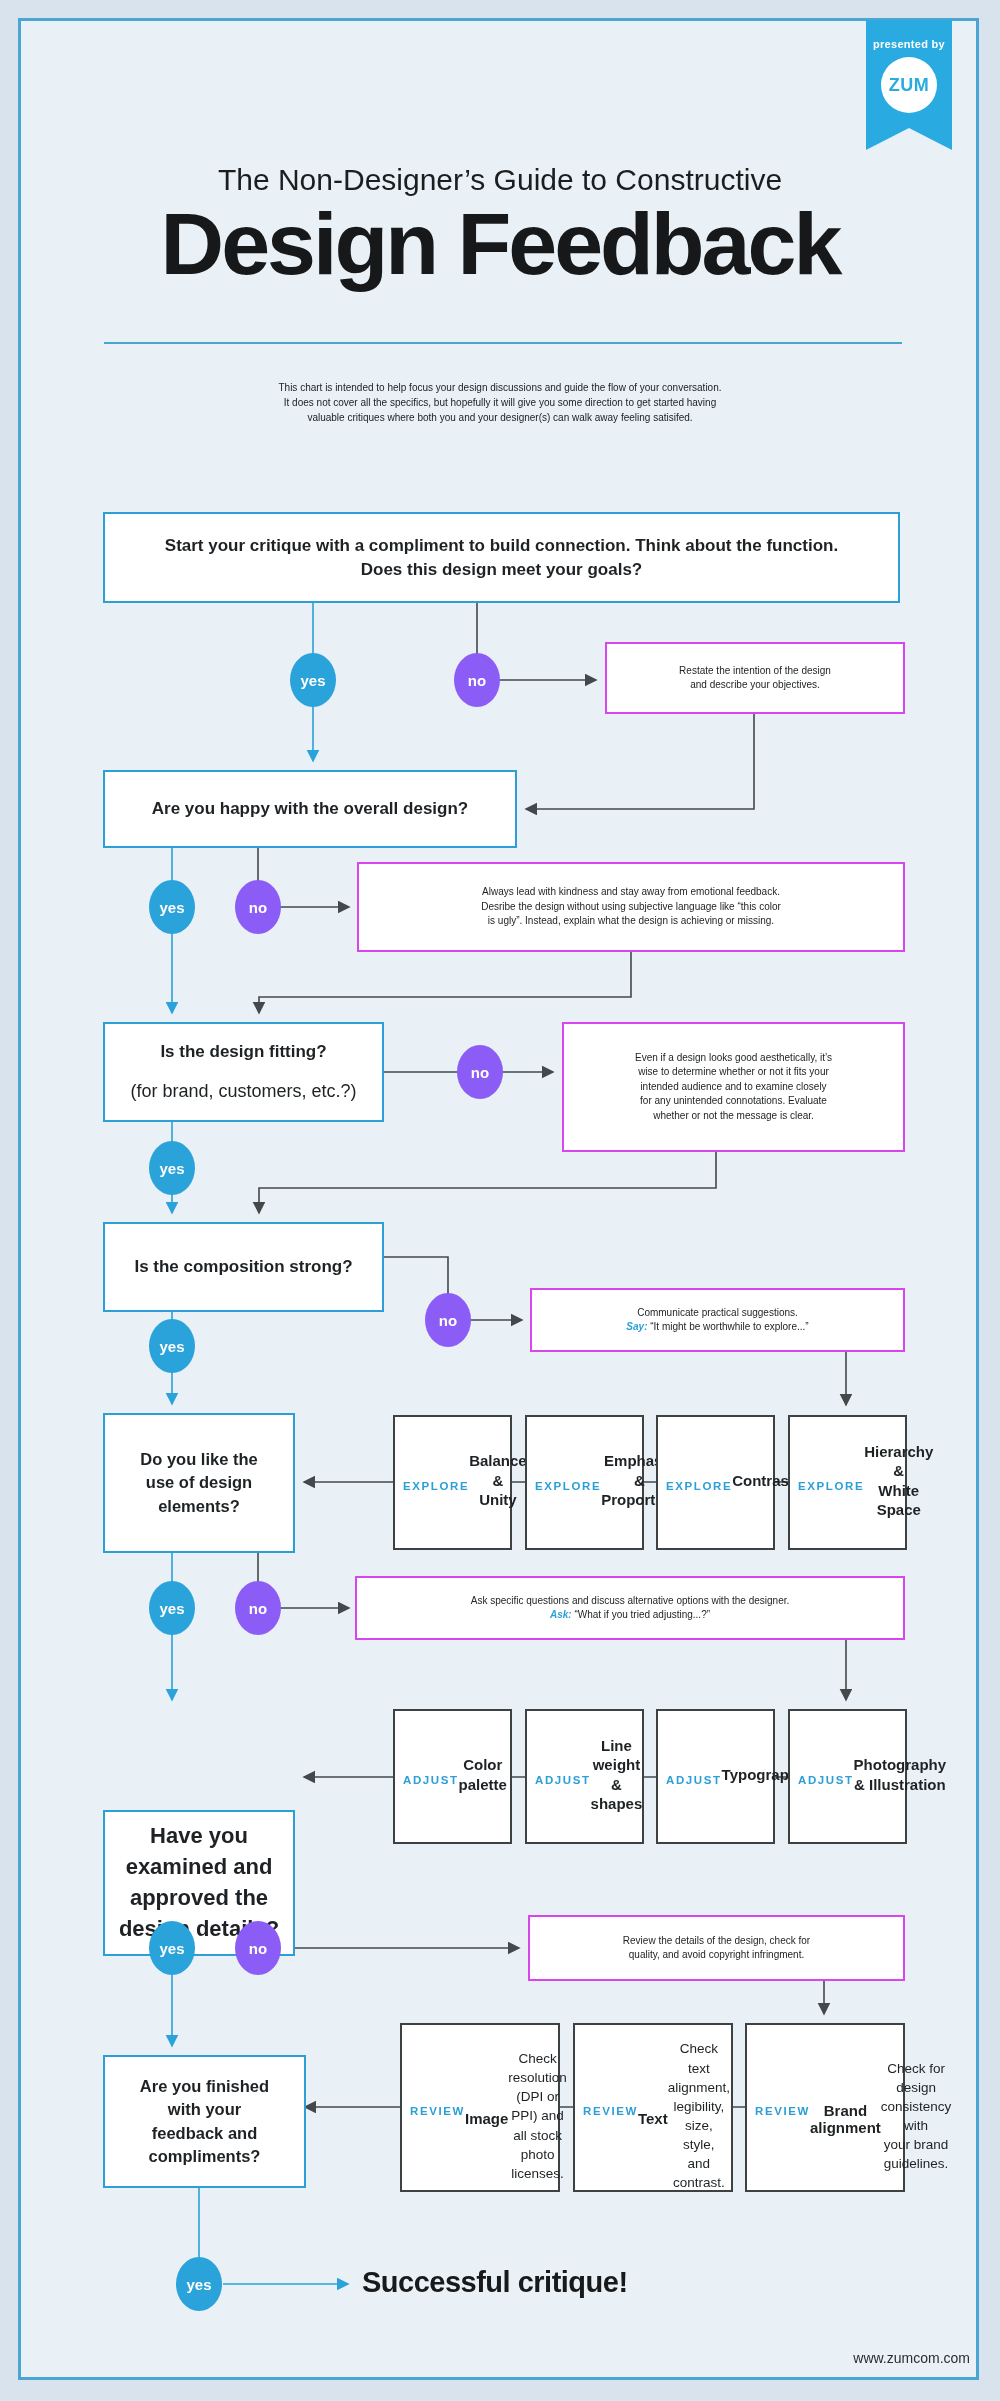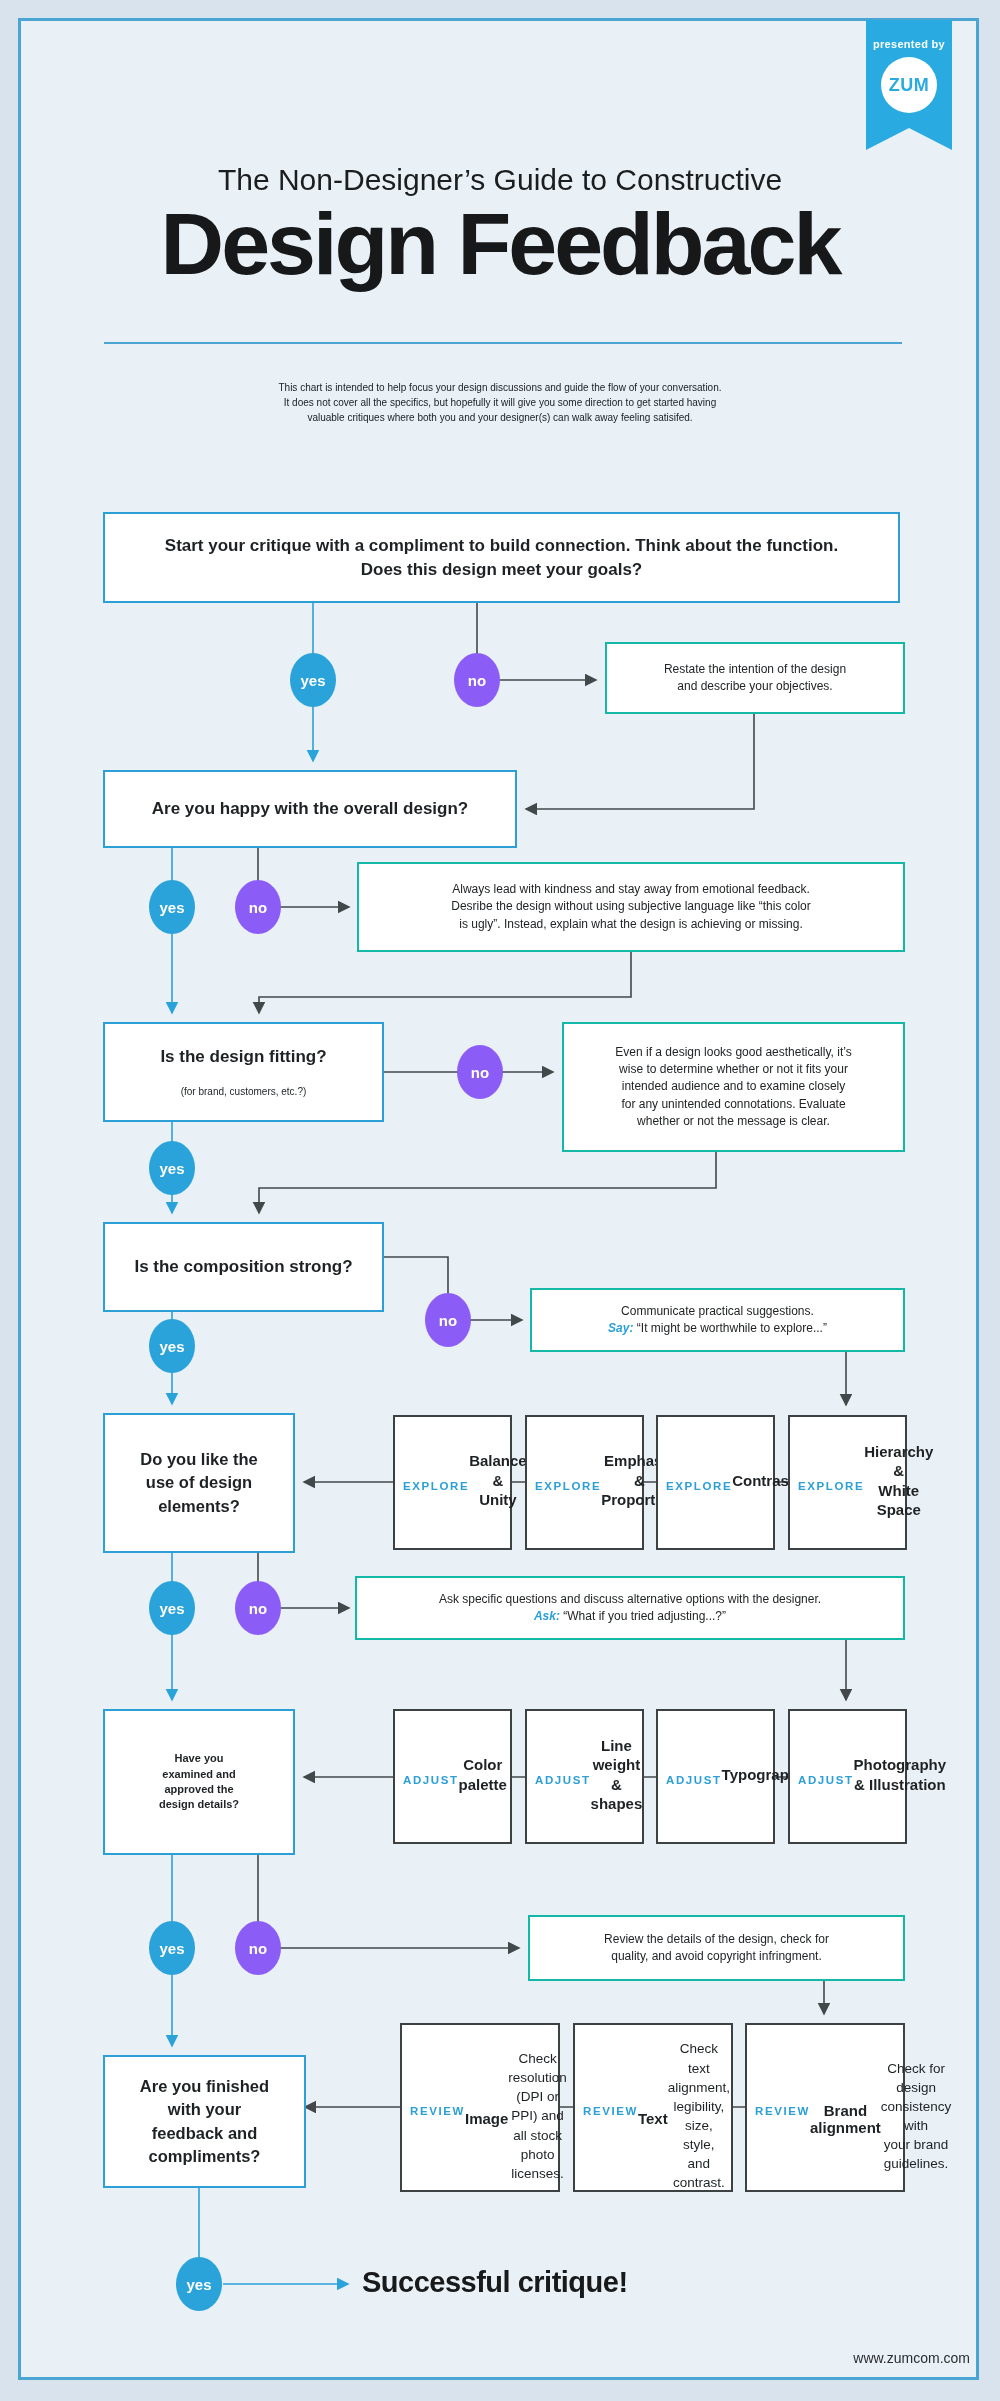--- a/index.html
+++ b/index.html
@@ -33,25 +33,25 @@
   .title2{position:absolute;left:0;top:200px;width:1000px;text-align:center;font-size:88px;font-weight:bold;letter-spacing:-3px;color:#161819;z-index:2;line-height:1;}
   .divider{position:absolute;left:104px;top:342px;width:798px;height:2px;background:#4aa5d2;z-index:2;}
   .intro{position:absolute;left:90px;top:380px;width:820px;text-align:center;font-size:10px;line-height:1.5;color:#202427;z-index:2;}
   .intro .ln{display:block;}
   
   .box{
     position:absolute;background:#ffffff;z-index:2;box-sizing:border-box;
     display:flex;flex-direction:column;align-items:center;justify-content:center;text-align:center;
   }
   .q{border:2px solid #2b9fd6;font-weight:bold;font-size:17px;line-height:1.4;color:#1e2224;}
-  .info{border:2px solid #14b8a6;font-size:12px;line-height:1.45;color:#222527;}
+  .info{border:2px solid #d946ef;font-size:10px;line-height:1.45;color:#222527;}
   .ln{display:block;}
   .inline-ln{display:block;}
   .accent-i{color:#2aa0d8;font-weight:bold;font-style:italic;}
-  .sub{font-weight:normal;font-size:10px;margin-top:16px;}
+  .sub{font-weight:normal;font-size:18px;margin-top:16px;}
   
   .pill{
     position:absolute;width:46px;height:54px;border-radius:50%;z-index:2;
     display:flex;align-items:center;justify-content:center;
     color:#fff;font-weight:bold;font-size:15px;transform:translate(-50%,-50%);
   }
   .pill.yes{background:#2aa2da;}
   .pill.no{background:#8b5cf6;}
   
   .cat-box{
@@ -226,21 +226,21 @@
   </div>
 
   <div class="pill yes" style="left:172px;top:1608px;">yes</div>
   <div class="pill no" style="left:258px;top:1608px;">no</div>
 
   <div class="box info" style="left:355px;top:1576px;width:550px;height:64px;">
     <span class="ln">Ask specific questions and discuss alternative options with the designer.</span>
     <span class="inline-ln"><span class="accent-i">Ask:</span> <span>“What if you tried adjusting...?”</span></span>
   </div>
 
-  <div class="box q" style="left:103px;top:1709px;width:192px;height:146px;font-size:11px;">
+  <div class="box q" style="left:103px;top:1810px;width:192px;height:146px;font-size:22px;">
     <span class="ln">Have you</span>
     <span class="ln">examined and</span>
     <span class="ln">approved the</span>
     <span class="ln">design details?</span>
   </div>
 
   <div class="cat-box" style="left:393px;top:1709px;width:119px;height:135px;">
     <span class="cat-label">ADJUST</span>
     <div class="cat-mid">
       <span class="ln">Color</span>

